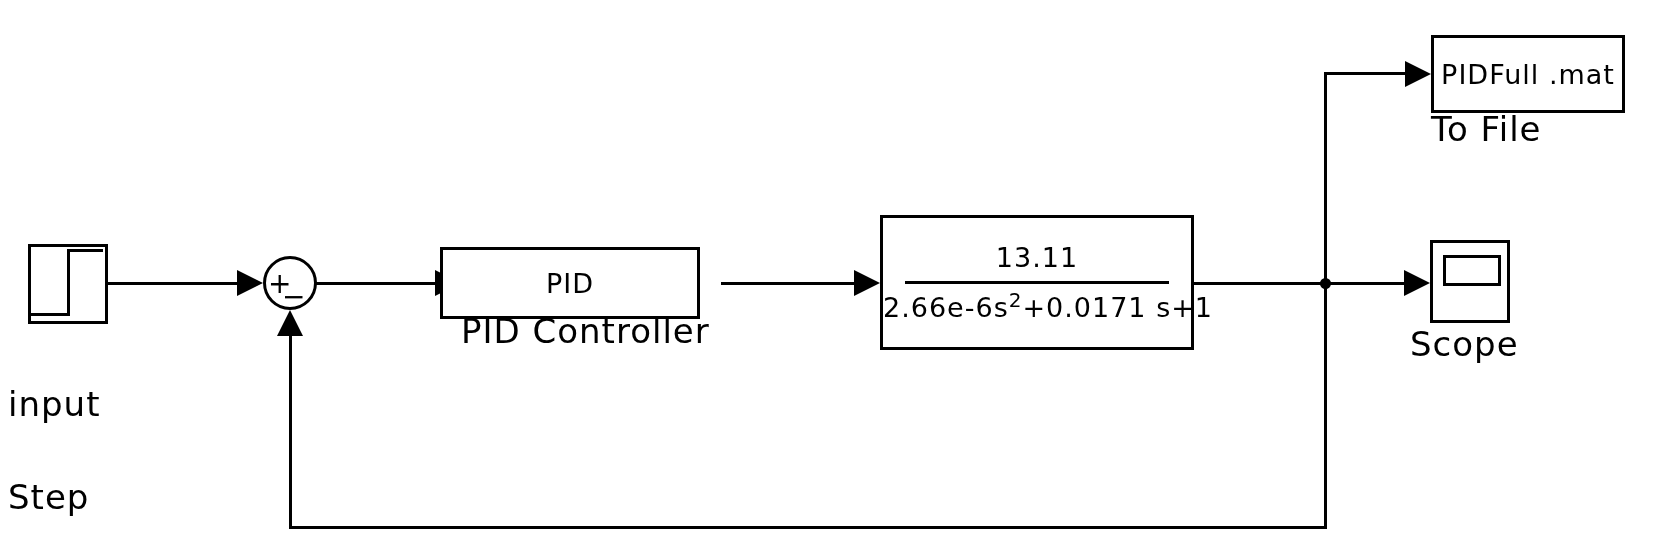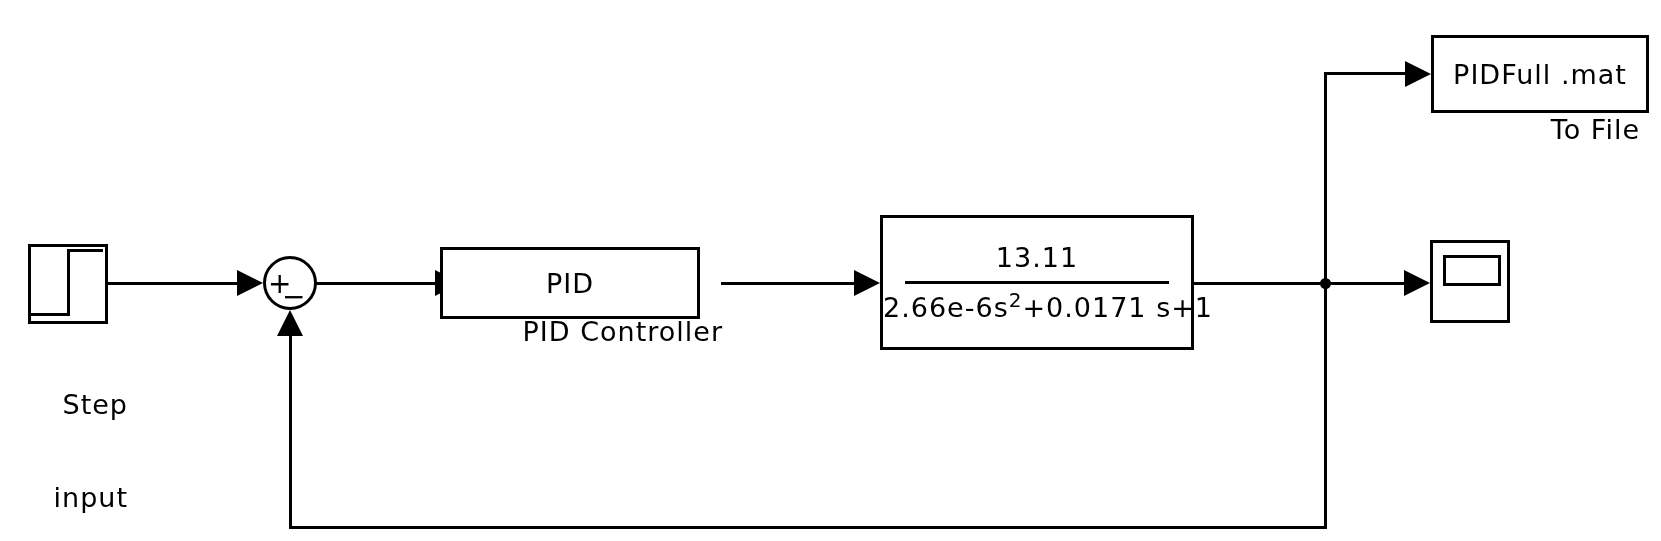--- a/index.html
+++ b/index.html
@@ -25,22 +25,22 @@
     border-left:13px solid transparent; border-right:13px solid transparent;
     border-bottom:26px solid #000;
   }
   .dot { position:absolute; width:11px; height:11px; border-radius:50%; background:#000; }
   .ctext {
     display:flex; align-items:center; justify-content:center;
     width:100%; height:100%;
     font-size:27px; letter-spacing:1px; white-space:pre;
   }
   .lbl {
-    position:absolute; font-size:27px; letter-spacing:1px;
-    text-align:right; white-space:pre; line-height:31px;
+    position:absolute; font-size:34px; letter-spacing:1px;
+    text-align:left; white-space:pre; line-height:31px;
   }
   .sum-sign { position:absolute; font-size:28px; line-height:1; }
   .sign-plus { left:2px; top:11px; }
   .sign-minus { left:16px; top:24px; }
   .tf-num {
     position:absolute; left:0; top:24px; width:100%;
     text-align:center; font-size:27px; letter-spacing:1px; white-space:pre;
   }
   .tf-bar { position:absolute; left:22px; top:63px; width:264px; height:3px; background:#000; }
   .tf-den {
@@ -85,42 +85,43 @@
   <div class="arr-u" style="left:277px; top:310px;"></div>
 
   <div class="blk" style="left:28px; top:244px; width:80px; height:80px;">
     <div>
       <div class="piece step-low"></div>
       <div class="piece step-vert"></div>
       <div class="piece step-high"></div>
     </div>
   </div>
   <div class="lbl" style="left:8px; top:327px; width:120px;">
+    <div>input</div>
     <div>Step</div>
-    <div>input</div>
   </div>
 
   <div class="blk sum" style="left:263px; top:256px; width:54px; height:54px;">
     <span class="sum-sign sign-plus">+</span>
     <span class="sum-sign sign-minus">−</span>
   </div>
 
   <div class="blk" style="left:440px; top:247px; width:260px; height:72px;">
     <div class="ctext">PID</div>
   </div>
   <div class="lbl" style="left:461px; top:316px; width:262px;">PID Controller</div>
 
   <div class="blk" style="left:880px; top:215px; width:314px; height:135px;">
     <div class="tf-num">13.11</div>
     <div class="tf-bar"></div>
     <div class="tf-den"><span>2.66e-6s</span><span class="sup">2</span><span>+0.0171 s+1</span></div>
   </div>
 
-  <div class="blk" style="left:1431px; top:35px; width:218px; height:78px;">
+  <div class="blk" style="left:1431px; top:35px; width:194px; height:78px;">
     <div class="ctext">PIDFull .mat</div>
   </div>
   <div class="lbl" style="left:1431px; top:114px; width:209px;">To File</div>
 
   <div class="blk" style="left:1430px; top:240px; width:80px; height:83px;">
     <div class="scope-screen"></div>
   </div>
+  <div class="lbl" style="left:1410px; top:329px; width:120px;">Scope</div>
 
 </div>
 
 </body></html>

